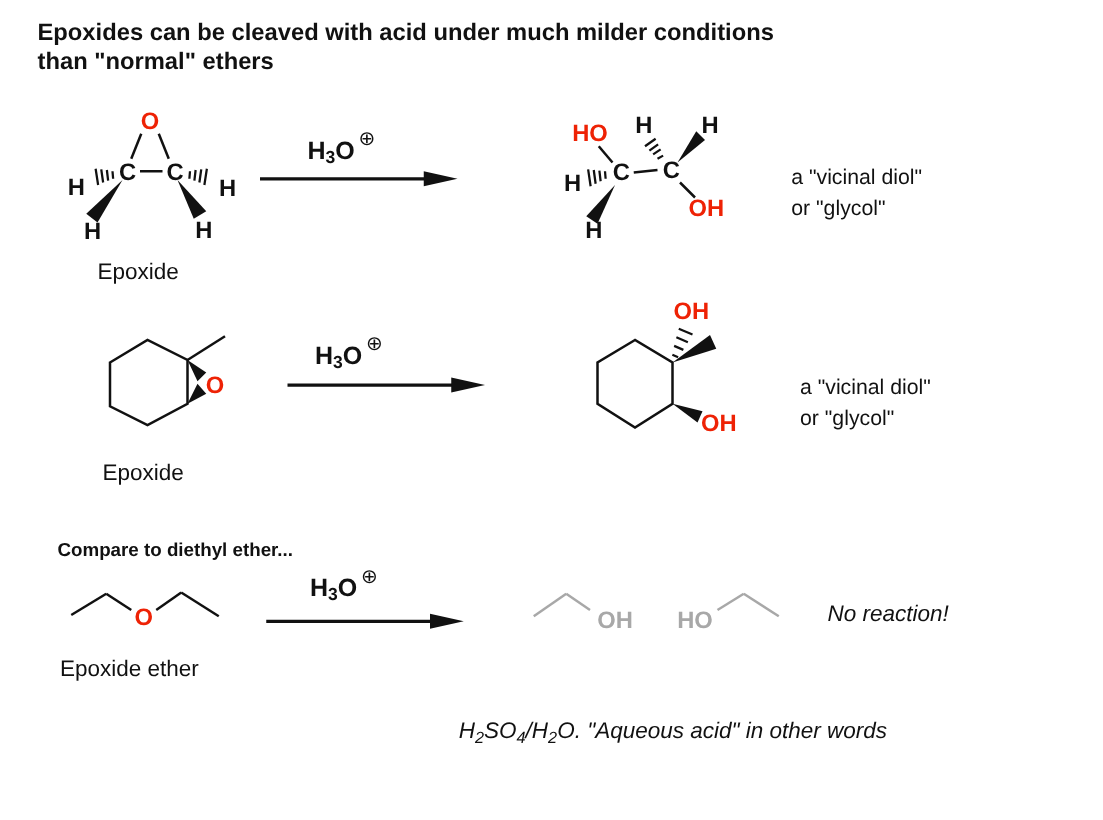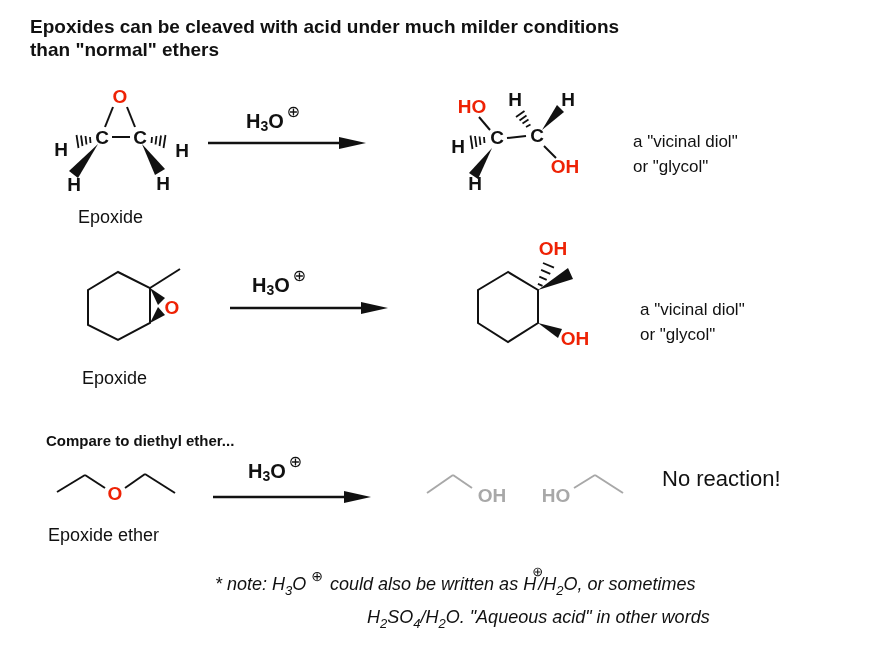--- a/index.html
+++ b/index.html
@@ -43,22 +43,22 @@
   }
   .h3o sub { font-size: 14px; vertical-align: -3px; }
   .h3o .charge {
     font-size: 16px; font-weight: normal;
     position: relative; top: -11px; margin-left: 3px;
   }
   .arrow { position: absolute; overflow: visible; }
   .arrow line { stroke: var(--ink, #111111); stroke-width: 2.6; }
   .arrow polygon { fill: var(--ink, #111111); }
   .no-reaction {
-    position: absolute; left: 662px; top: 466px;
-    font-size: 22px; 
+    position: absolute; left: 662px; top: 481px;
+    font-size: 18px; font-style: italic;
   }
   .note {
     position: absolute; left: 215px; top: 571px;
     font-size: 18px; font-style: italic; line-height: 27px;
     white-space: nowrap;
   }
   .note sub { font-size: 13px; font-style: italic; }
   .note .charge {
     font-style: normal; font-size: 14px;
     position: relative; top: -9px; margin: 0 7px 0 5px;
@@ -189,17 +189,16 @@
     <text class="atom gray" x="72" y="37">OH</text>
     <text class="atom gray" x="136" y="37">HO</text>
     <g>
       <line x1="154" y1="23" x2="175" y2="10"></line>
       <line x1="175" y1="10" x2="203" y2="28"></line>
     </g>
   </svg>
   <div class="no-reaction">No reaction!</div>
 
   <div class="note">
-    <div class="note-line1"><span>* note: H</span><sub>3</sub><span>O</span><span class="charge">⊕</span><span>could also be written as H</span><span class="above-wrap"><span class="above">⊕</span></span><span>/H</span><sub>2</sub><span>O, or sometimes</span></div>
     <div class="note-line2"><span>H</span><sub>2</sub><span>SO</span><sub>4</sub><span>/H</span><sub>2</sub><span>O. "Aqueous acid" in other words</span></div>
   </div>
 
 </div>
 
 </body></html>

